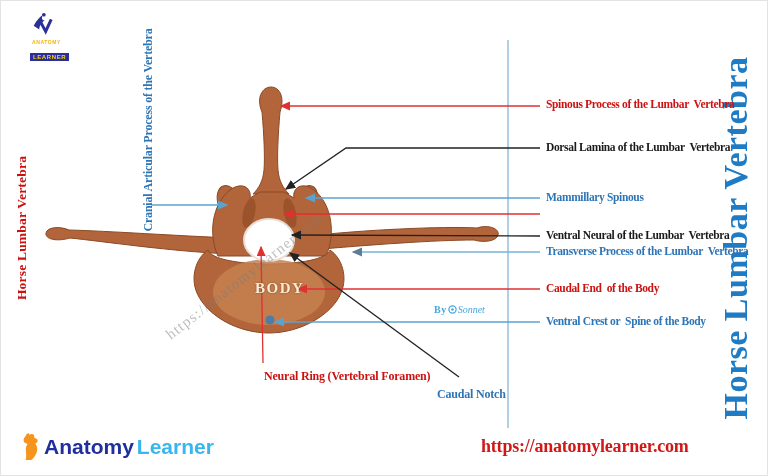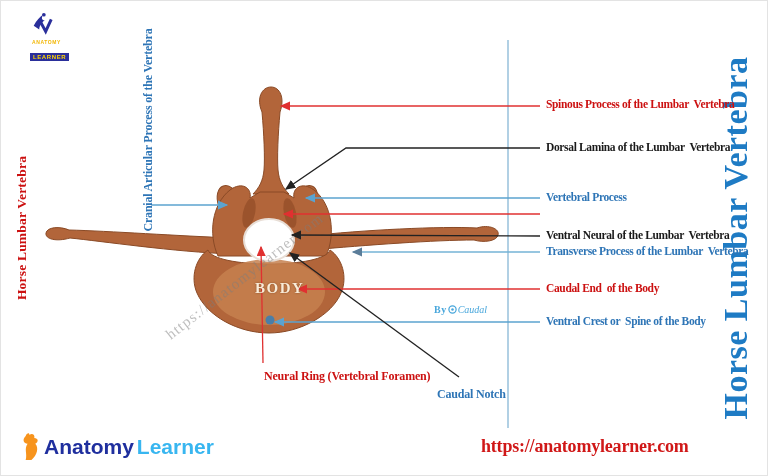--- a/index.html
+++ b/index.html
@@ -117,35 +117,35 @@
     <line x1="263" y1="363" x2="261" y2="247" stroke="#e03030" stroke-width="1.3" marker-end="url(#mR)"></line>
     <line x1="459" y1="377" x2="290" y2="253" stroke="#222222" stroke-width="1.3" marker-end="url(#mK)"></line>
   </svg>
 
   <div id="left-title" class="vtext">Horse Lumbar Vertebra</div>
   <div id="cranial-title" class="vtext">Cranial Articular Process of the Vertebra</div>
   <div id="right-title" class="vtext">Horse Lumbar Vertebra</div>
 
   <div class="rlabel" style="top:97px" data-color="red">Spinous Process of the Lumbar  Vertebra</div>
   <div class="rlabel" style="top:140px" data-color="black">Dorsal Lamina of the Lumbar  Vertebra</div>
-  <div class="rlabel" style="top:190px" data-color="blue">Vertebral Process</div>
+  <div class="rlabel" style="top:190px" data-color="blue">Mammillary Spinous</div>
   <div class="rlabel" style="top:228px" data-color="black">Ventral Neural of the Lumbar  Vertebra</div>
   <div class="rlabel" style="top:244px" data-color="blue">Transverse Process of the Lumbar  Vertebra</div>
   <div class="rlabel" style="top:281px" data-color="red">Caudal End  of the Body</div>
   <div class="rlabel" style="top:314px" data-color="blue">Ventral Crest or  Spine of the Body</div>
 
   <div class="blabel" style="left:264px;top:361px;color:#cc1111">Neural Ring (Vertebral Foramen)</div>
   <div class="blabel" style="left:437px;top:379px;color:#2e75b6">Caudal Notch</div>
 
   <div id="body-label">BODY</div>
 
   <div id="credit"><span class="by">By</span><svg width="9" height="9" viewBox="0 0 10 10">
         <circle cx="5" cy="5" r="4" fill="none" stroke="#49a7dc" stroke-width="1.4"></circle>
         <circle cx="5" cy="5" r="1.4" fill="#49a7dc"></circle>
-      </svg><span class="nm">Caudal</span></div>
+      </svg><span class="nm">Sonnet</span></div>
 
   <div id="top-logo">
     <svg width="28" height="24" viewBox="0 0 30 26">
       <path d="M6,15 C9,9 13,5 16,3 C14,7 15,9 18,9 C15,11 12,15 12,19 Z" fill="#2a2f9b"></path>
       <circle cx="17" cy="3" r="2" fill="#2a2f9b"></circle>
       <path d="M13,10 L19,21 L25,8" stroke="#2a2f9b" stroke-width="3.2" fill="none"></path>
     </svg>
     <div class="l1">ANATOMY</div>
     <div class="l2">LEARNER</div>
   </div>

